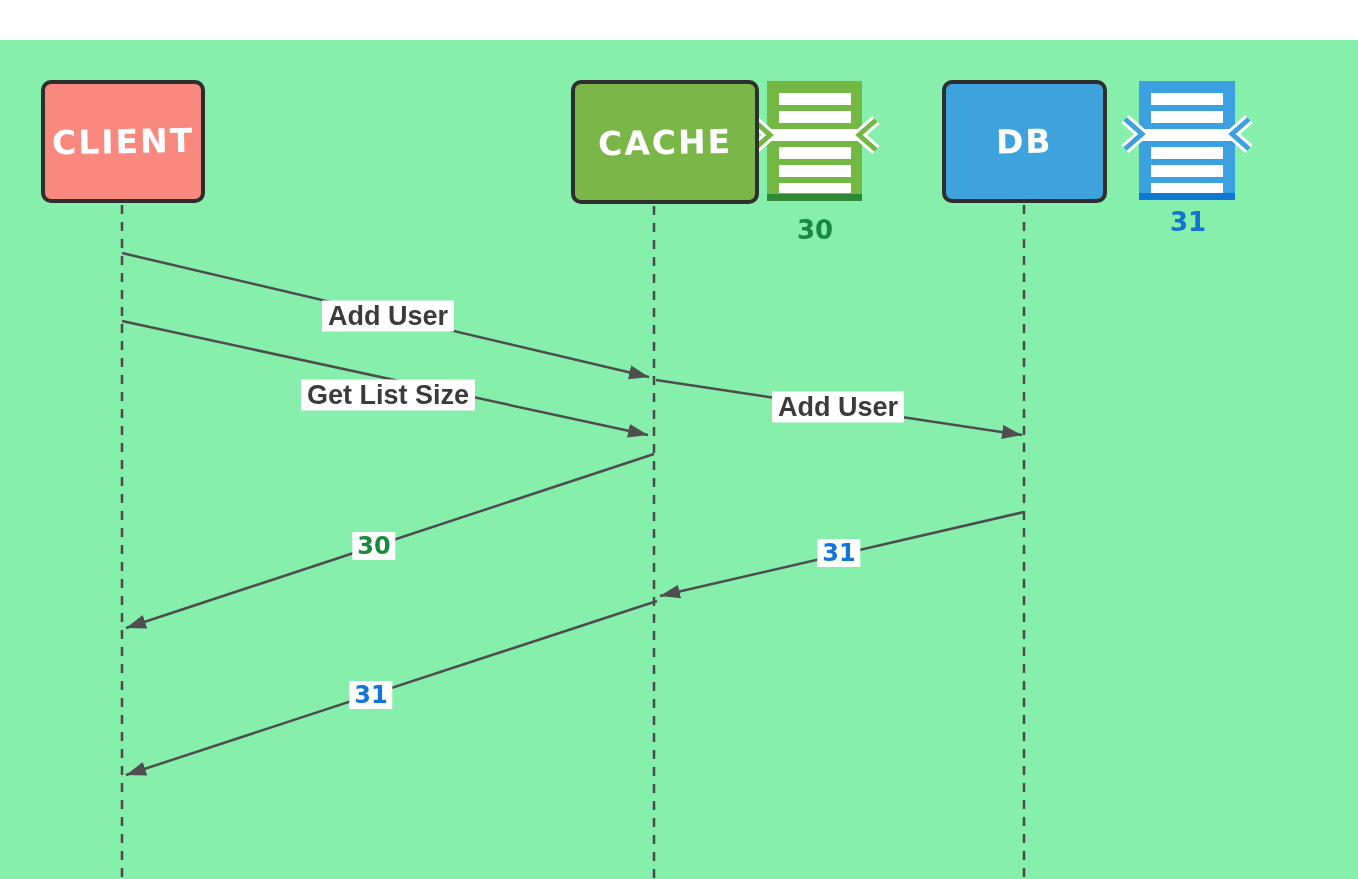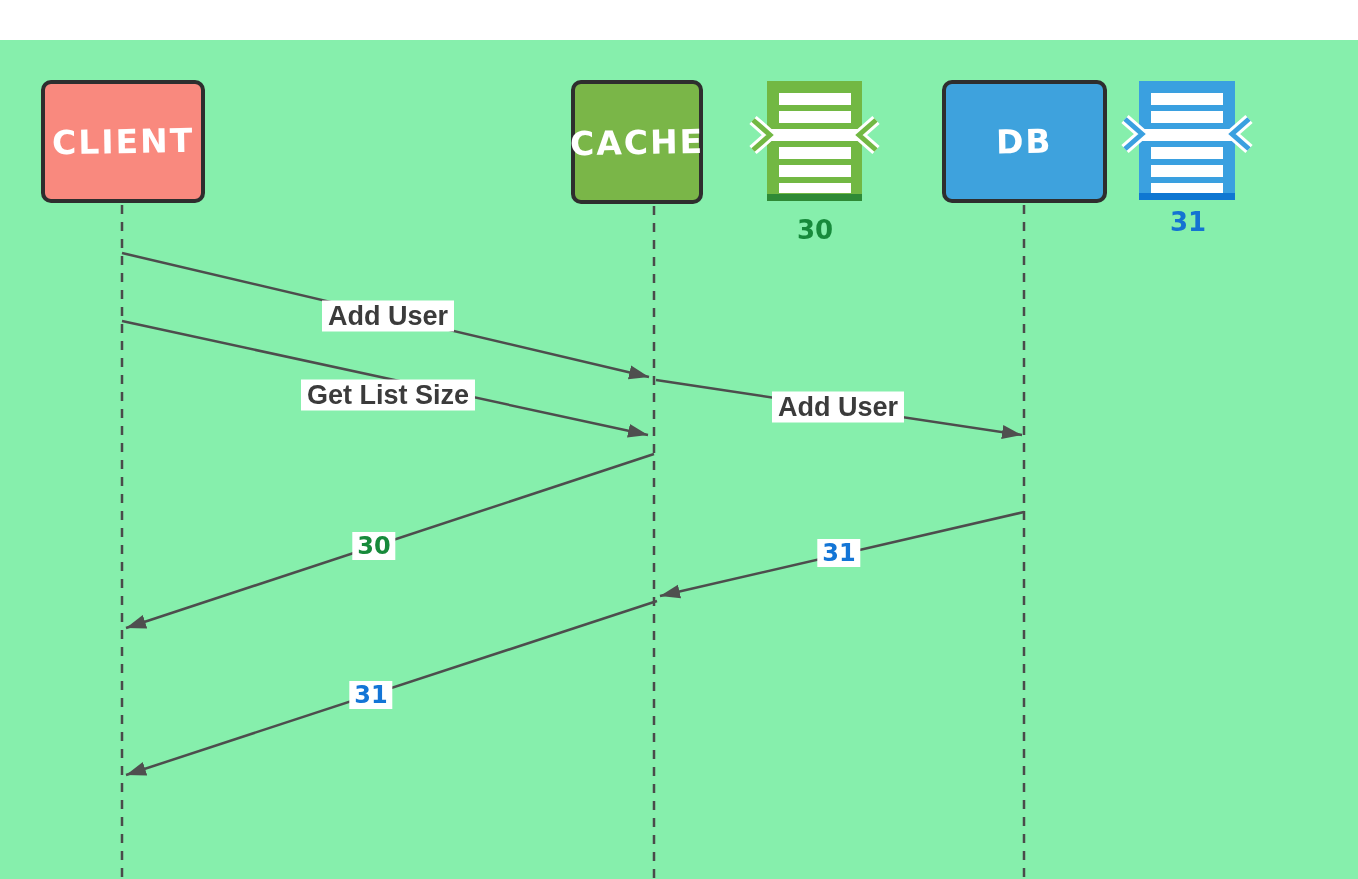--- a/index.html
+++ b/index.html
@@ -91,21 +91,21 @@
       <polyline points="1125,79 1142,94 1125,109" fill="none" stroke="#ffffff" stroke-width="11"></polyline>
       <polyline points="1125,79 1142,94 1125,109" fill="none" stroke-width="5" stroke="#3aa0e0"></polyline>
       <polyline points="1249,79 1232,94 1249,109" fill="none" stroke="#ffffff" stroke-width="11"></polyline>
       <polyline points="1249,79 1232,94 1249,109" fill="none" stroke-width="5" stroke="#3aa0e0"></polyline>
     </g>
   </svg>
 
   <div class="actor" style="left: 41px; top: 40px; width: 164px; height: 123px; background-color: rgb(249, 137, 126);">
     <span class="actor-label">CLIENT</span>
   </div>
-  <div class="actor" style="left: 571px; top: 40px; width: 132px; height: 124px; background-color: rgb(122, 182, 72);">
+  <div class="actor" style="left: 571px; top: 40px; width: 188px; height: 124px; background-color: rgb(122, 182, 72);">
     <span class="actor-label">CACHE</span>
   </div>
   <div class="actor" style="left: 942px; top: 40px; width: 165px; height: 123px; background-color: rgb(62, 162, 221); align-items: center;">
     <span class="actor-label">DB</span>
   </div>
 
   <div class="count-label" style="left: 815px; top: 190px; color: rgb(23, 138, 59);">30</div>
   <div class="count-label" style="left: 1188px; top: 182px; color: rgb(20, 115, 210);">31</div>
 
   <div class="msg-label" style="left:388px;top:276px">Add User</div>

